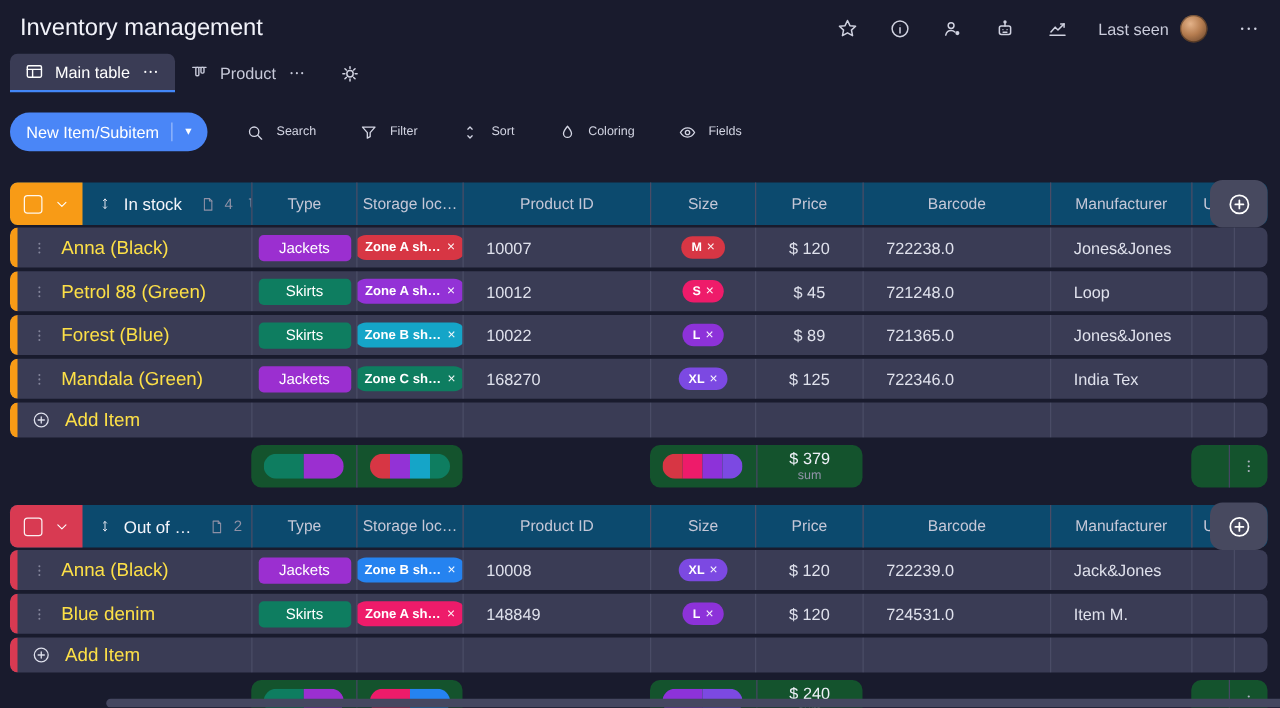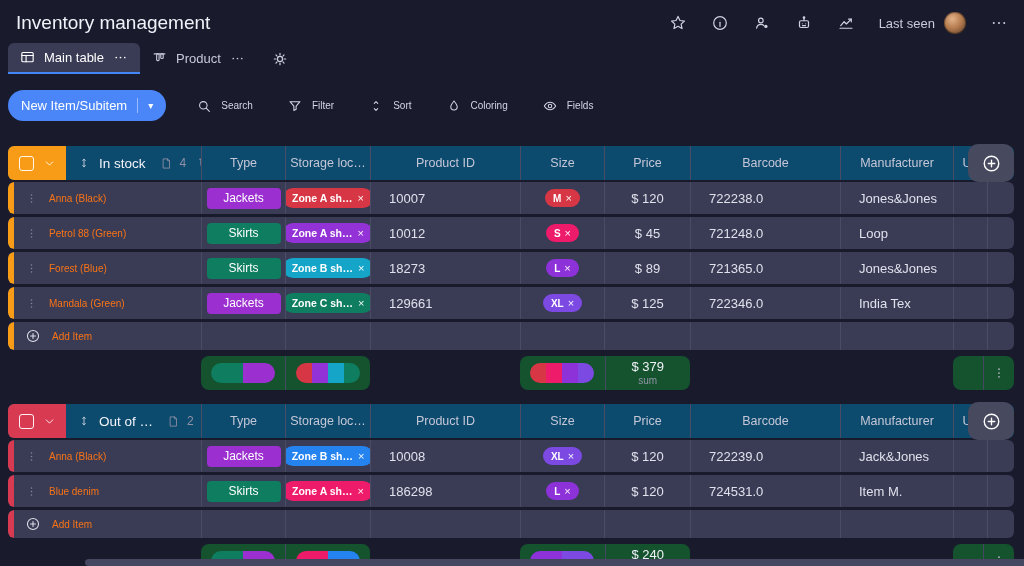--- a/index.html
+++ b/index.html
@@ -43,21 +43,21 @@
   
   #board{margin:25px 0 0 8px;width:1006px}
   .group + .group{margin-top:14px}
   .grid{display:grid}
   .g-head{grid-template-columns:58px 135px 84px 85px 150px 84px 86px 150px 113px 34px 27px;
     height:34px;background:#0c4a6e;border-radius:6px;position:relative;margin-bottom:2px}
   .g-rows{grid-template-columns:193px 84px 85px 150px 84px 86px 150px 113px 34px 27px}
   .g-row{height:32px;background:#3a3c55;border-radius:6px;position:relative;overflow:hidden;margin-bottom:3px}
   .add-row{height:28px}
   .accent{position:absolute;left:0;top:0;bottom:0;width:6px;border-radius:6px 0 0 6px}
-  .cellL{display:flex;align-items:center;padding-left:17px;gap:11px;font-size:10px;color:#f97316}
+  .cellL{display:flex;align-items:center;padding-left:17px;gap:11px;font-size:15px;color:#fde047}
   .cell{display:flex;align-items:center;justify-content:center;border-left:1px solid #4a4c66;
     font-size:13px;color:#dfe1ec;overflow:hidden}
   .cell.left{justify-content:flex-start;padding-left:18px}
   .hcell{display:flex;align-items:center;justify-content:center;font-size:12.5px;color:#c5c7d7;
     border-left:1px solid #4a4c66;overflow:hidden}
   .g-cb{border-left:none;border-radius:6px 0 0 6px;display:flex;align-items:center;justify-content:center;gap:9px}
   .cbx{width:13px;height:13px;border:1.6px solid rgba(255,255,255,.92);border-radius:3px}
   .g-cb .ic{width:13px;height:13px;color:#fff}
   .g-title{justify-content:flex-start;padding-left:12px;gap:7px;border-left:none}
   .drag-ic{width:12px;height:14px;color:#e4e6f0}
@@ -386,21 +386,21 @@
           <span class="type-pill" style="background: rgb(14, 125, 96);">
             <span class="pill-label">Skirts</span>
           </span>
         </div>
         <div class="cell">
           <span class="tag-pill" style="background: rgb(21, 165, 200);">
             <span class="pill-label">Zone B sh…</span>
             <span class="pill-x">×</span>
           </span>
         </div>
-        <div class="cell left">18273</div>
+        <div class="cell left">10022</div>
         <div class="cell">
           <span class="size-pill" style="background: rgb(141, 50, 217);">
             <span class="pill-label">L</span>
             <span class="pill-x">×</span>
           </span>
         </div>
         <div class="cell">$ 89</div>
         <div class="cell left">721365.0</div>
         <div class="cell left">Jones&amp;Jones</div>
         <div class="cell"></div>
@@ -422,21 +422,21 @@
           <span class="type-pill" style="background: rgb(155, 47, 208);">
             <span class="pill-label">Jackets</span>
           </span>
         </div>
         <div class="cell">
           <span class="tag-pill" style="background: rgb(14, 125, 96);">
             <span class="pill-label">Zone C sh…</span>
             <span class="pill-x">×</span>
           </span>
         </div>
-        <div class="cell left">129661</div>
+        <div class="cell left">168270</div>
         <div class="cell">
           <span class="size-pill" style="background: rgb(124, 73, 226);">
             <span class="pill-label">XL</span>
             <span class="pill-x">×</span>
           </span>
         </div>
         <div class="cell">$ 125</div>
         <div class="cell left">722346.0</div>
         <div class="cell left">India Tex</div>
         <div class="cell"></div>
@@ -607,21 +607,21 @@
           <span class="type-pill" style="background: rgb(14, 125, 96);">
             <span class="pill-label">Skirts</span>
           </span>
         </div>
         <div class="cell">
           <span class="tag-pill" style="background: rgb(238, 27, 106);">
             <span class="pill-label">Zone A sh…</span>
             <span class="pill-x">×</span>
           </span>
         </div>
-        <div class="cell left">186298</div>
+        <div class="cell left">148849</div>
         <div class="cell">
           <span class="size-pill" style="background: rgb(141, 50, 217);">
             <span class="pill-label">L</span>
             <span class="pill-x">×</span>
           </span>
         </div>
         <div class="cell">$ 120</div>
         <div class="cell left">724531.0</div>
         <div class="cell left">Item M.</div>
         <div class="cell"></div>

